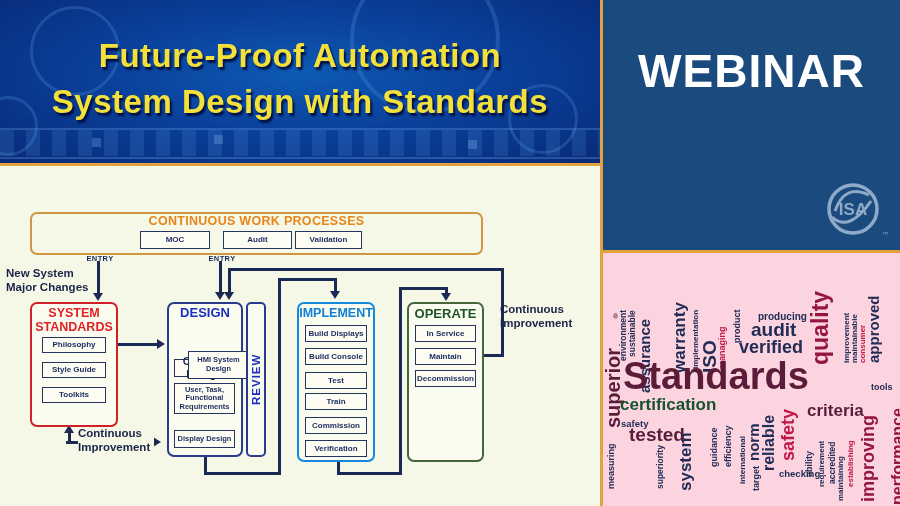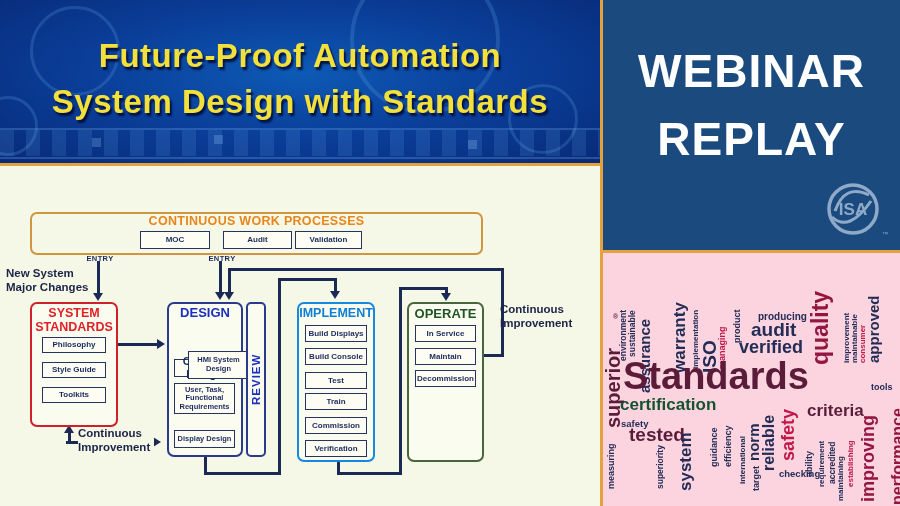--- a/index.html
+++ b/index.html
@@ -75,21 +75,20 @@
     <div class="circ-sq" style="left:214px;top:135px;"></div>
     <div class="circ-sq" style="left:468px;top:140px;"></div>
     <div class="banner-title" style="top:38px;">Future-Proof Automation</div>
     <div class="banner-title" style="top:84px;">System Design with Standards</div>
   </div>
 
   <div class="gold-vline"></div>
 
   <div class="webinar">
     <div class="webinar-line" style="top:44px;">WEBINAR</div>
-    <div class="webinar-line" style="top:112px;">REPLAY</div>
     <svg class="isa-logo" viewBox="0 0 56 56">
       <circle cx="28" cy="28" r="24" fill="none" stroke="#8fa9c8" stroke-width="3.5"></circle>
       <path d="M7 36 Q 24 52 46 20" fill="none" stroke="#8fa9c8" stroke-width="3"></path>
       <path d="M44 14 Q 20 2 10 30" fill="none" stroke="#8fa9c8" stroke-width="3"></path>
       <text x="28" y="34" text-anchor="middle" font-size="17" font-weight="bold" font-family="Liberation Sans, sans-serif" fill="#8fa9c8">ISA</text>
     </svg>
     <div class="isa-tm">™</div>
   </div>
 
   <div class="cloud">

